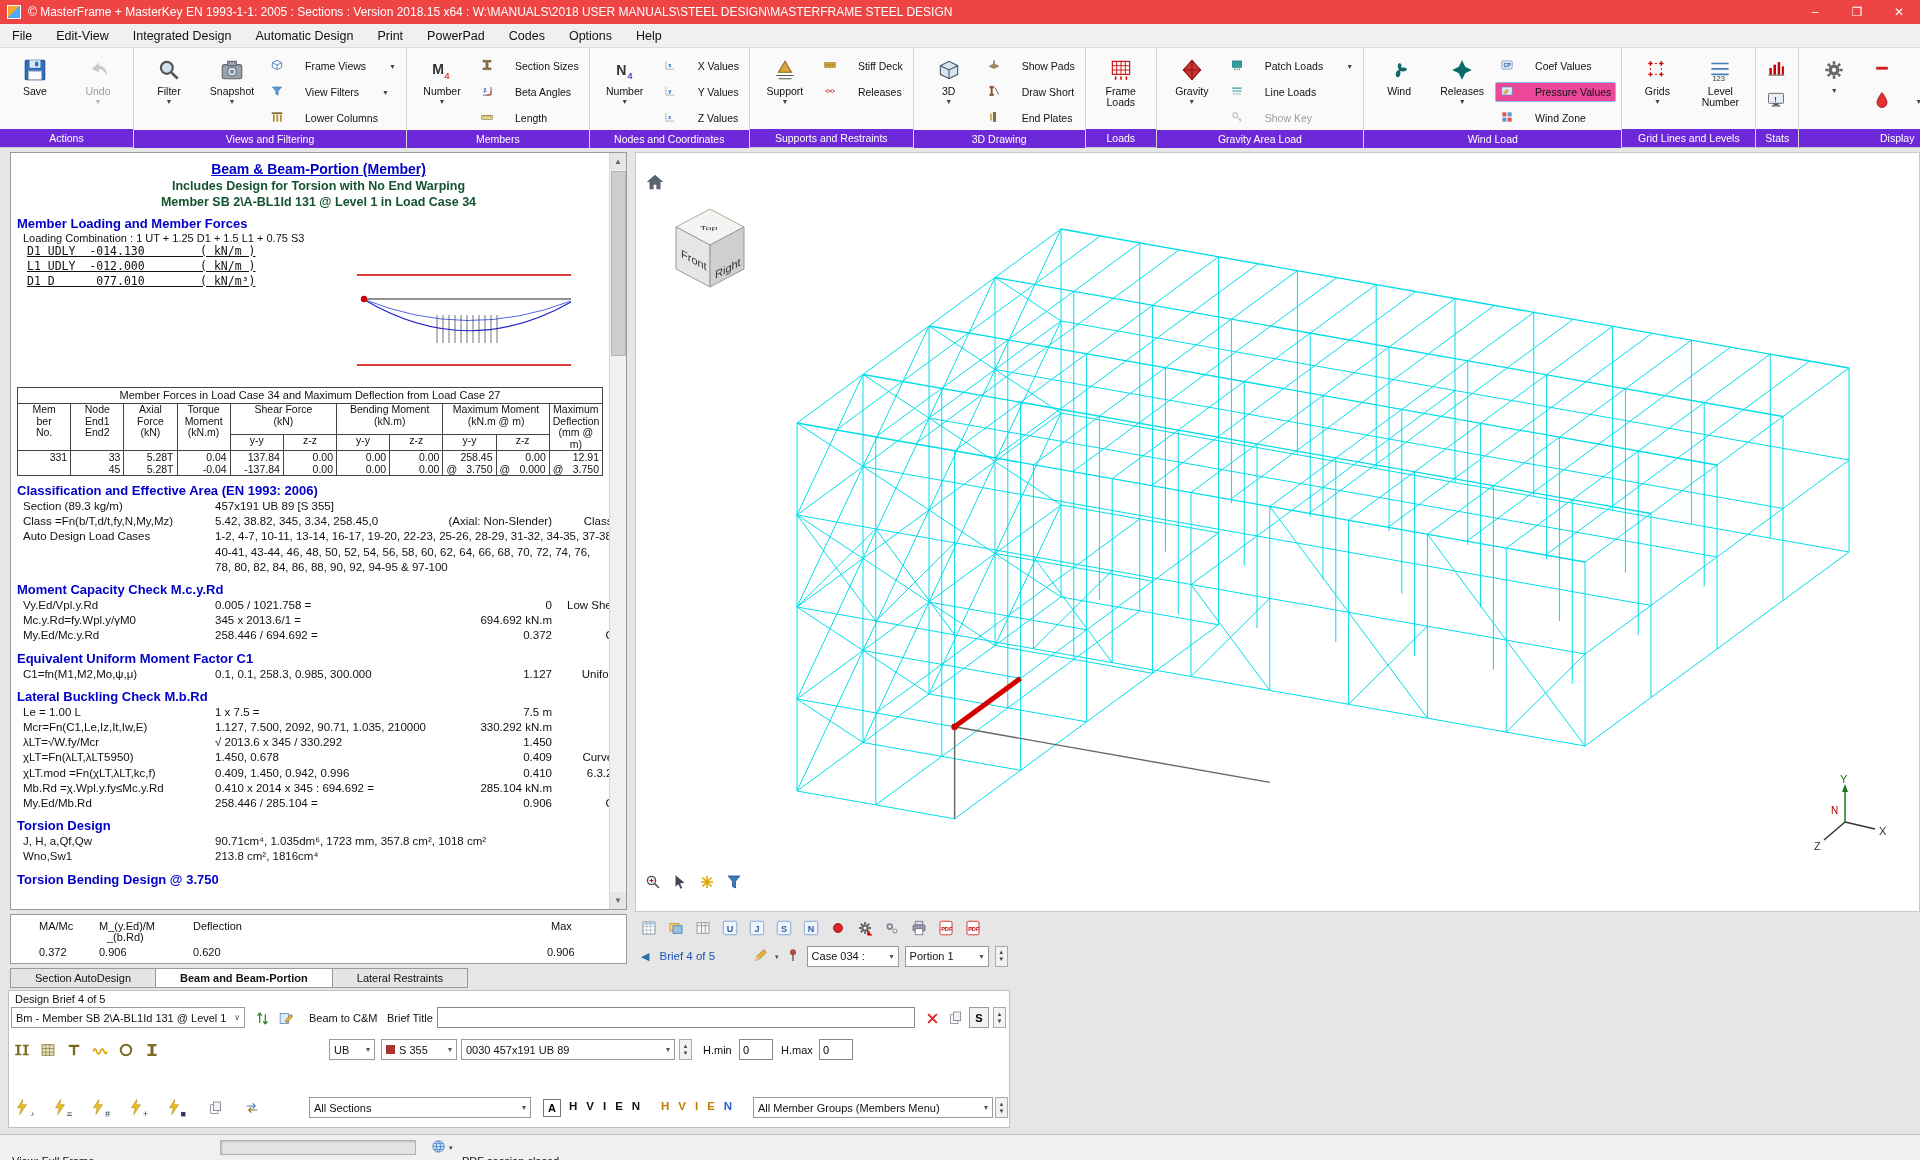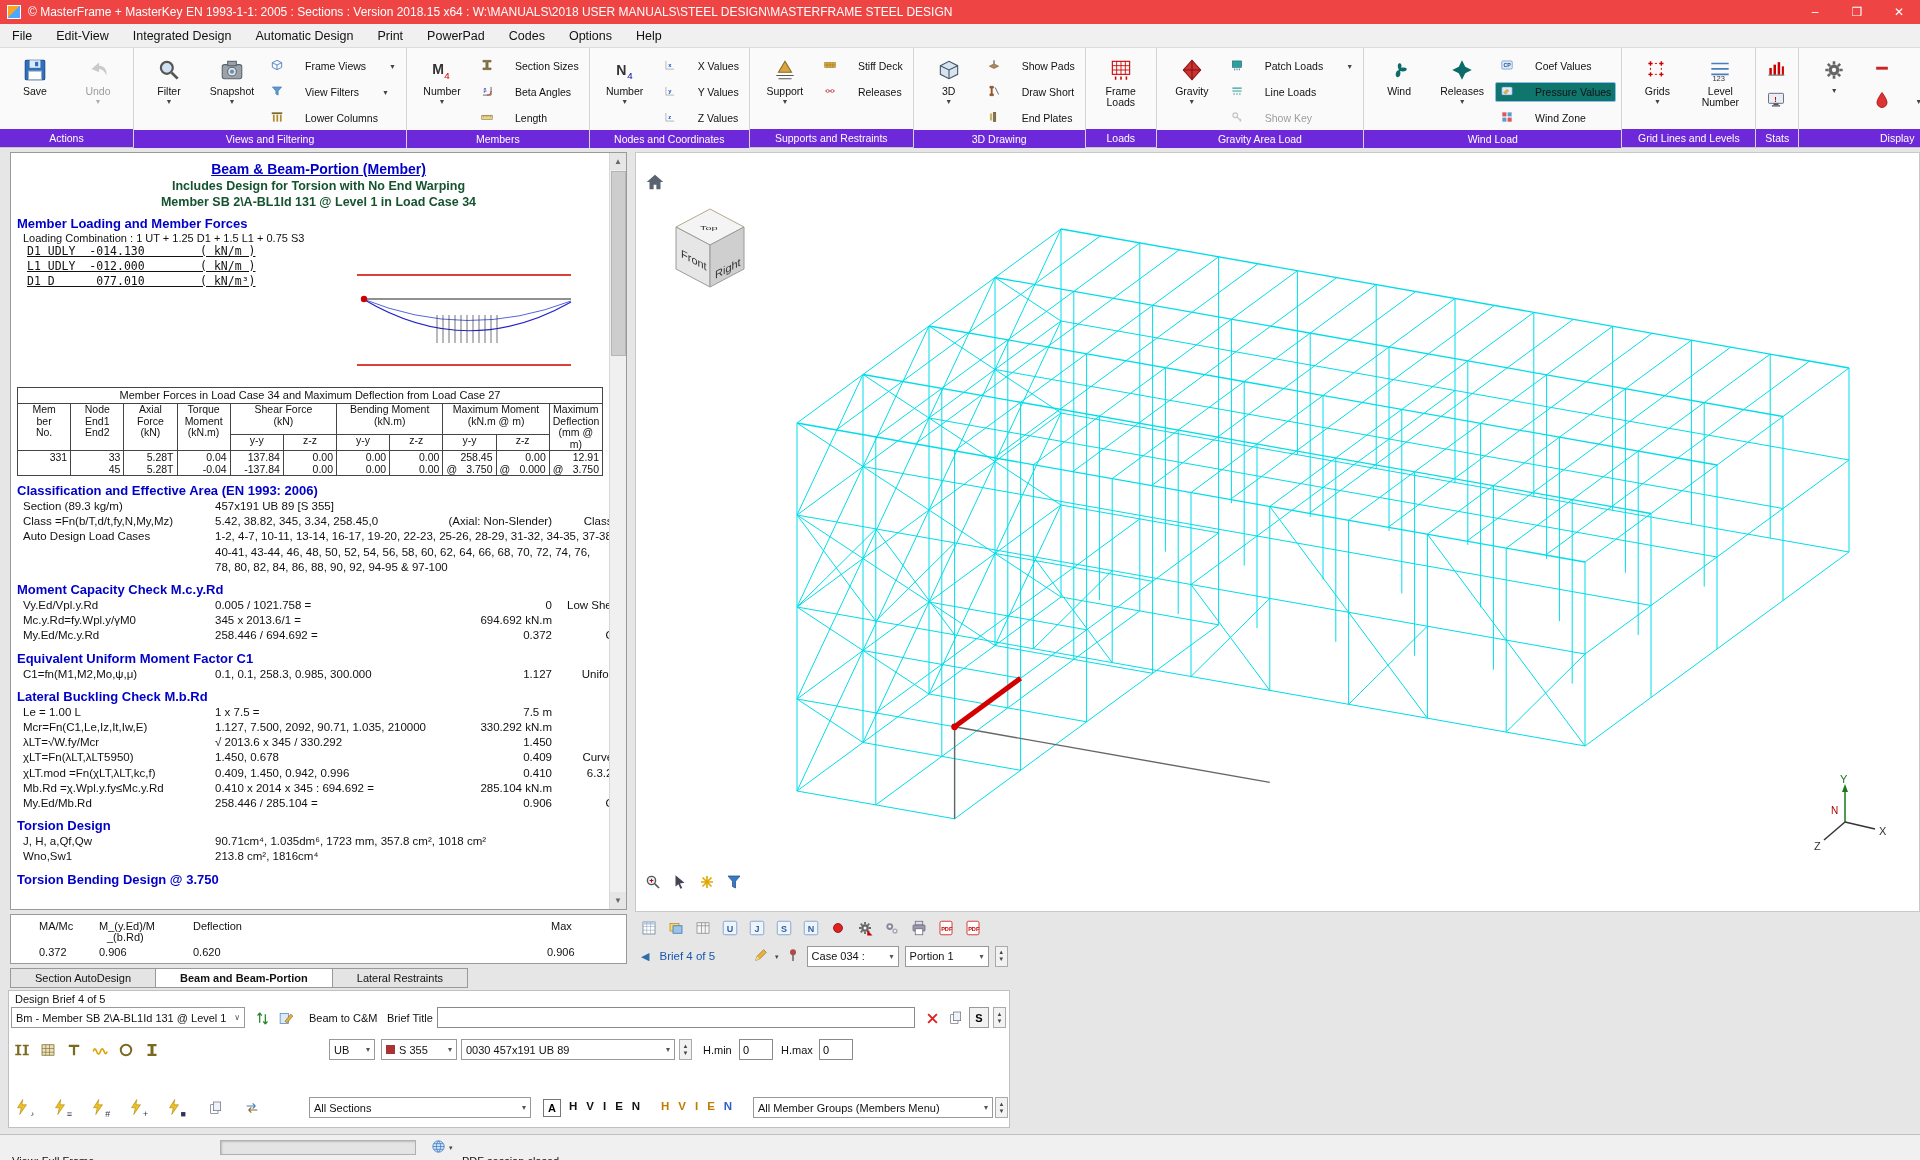--- a/index.html
+++ b/index.html
@@ -27,21 +27,21 @@
   .rlabel{height:18px;background:#6d28d9;color:#fff;font-size:10.5px;text-align:center;
     line-height:18px;padding:0 9px;white-space:nowrap;}
   .rbig{width:60px;display:flex;flex-direction:column;align-items:center;padding-top:4px;}
   .rbig .ricon{height:32px;display:flex;align-items:center;}
   .rtext{font-size:10.5px;line-height:11px;text-align:center;max-width:60px;}
   .arrow{font-size:7px;color:#444;line-height:9px;}
   .rstack{display:flex;flex-direction:column;justify-content:flex-start;padding-top:6px;gap:6px;}
   .rsmall{display:flex;align-items:center;gap:21px;font-size:10.5px;padding:1px 4px;white-space:nowrap;border:1px solid transparent;}
   .rsmall .arrow{margin-left:2px;}
   .disabled{opacity:.42;}
-  .rsmall.selected{background:#0f766e;border:1px solid #8ebbe8;border-radius:2px;}
+  .rsmall.selected{background:#ec4899;border:1px solid #8ebbe8;border-radius:2px;}
 
   
   .report-panel{position:absolute;left:10px;top:152px;width:617px;height:758px;background:#fff;
     border:1px solid #9a9a9a;}
   .report-content{position:absolute;left:0;top:0;right:17px;bottom:0;overflow:hidden;padding:0 4px;}
   .rep-t1{color:#0000c8;font-weight:bold;text-align:center;font-size:14px;margin-top:8px;text-decoration:underline;}
   .rep-t2{color:#14532d;font-weight:bold;text-align:center;font-size:12.5px;margin-top:2px;}
   .rep-h{color:#0000c8;font-weight:bold;font-size:13px;margin:7px 0 1px 2px;}
   .rep-comb{font-size:11px;margin-left:8px;}
   .rep-load{font-family:"DejaVu Sans Mono",monospace;font-size:11.5px;margin-left:12px;line-height:15px;white-space:pre;text-decoration:underline;}

